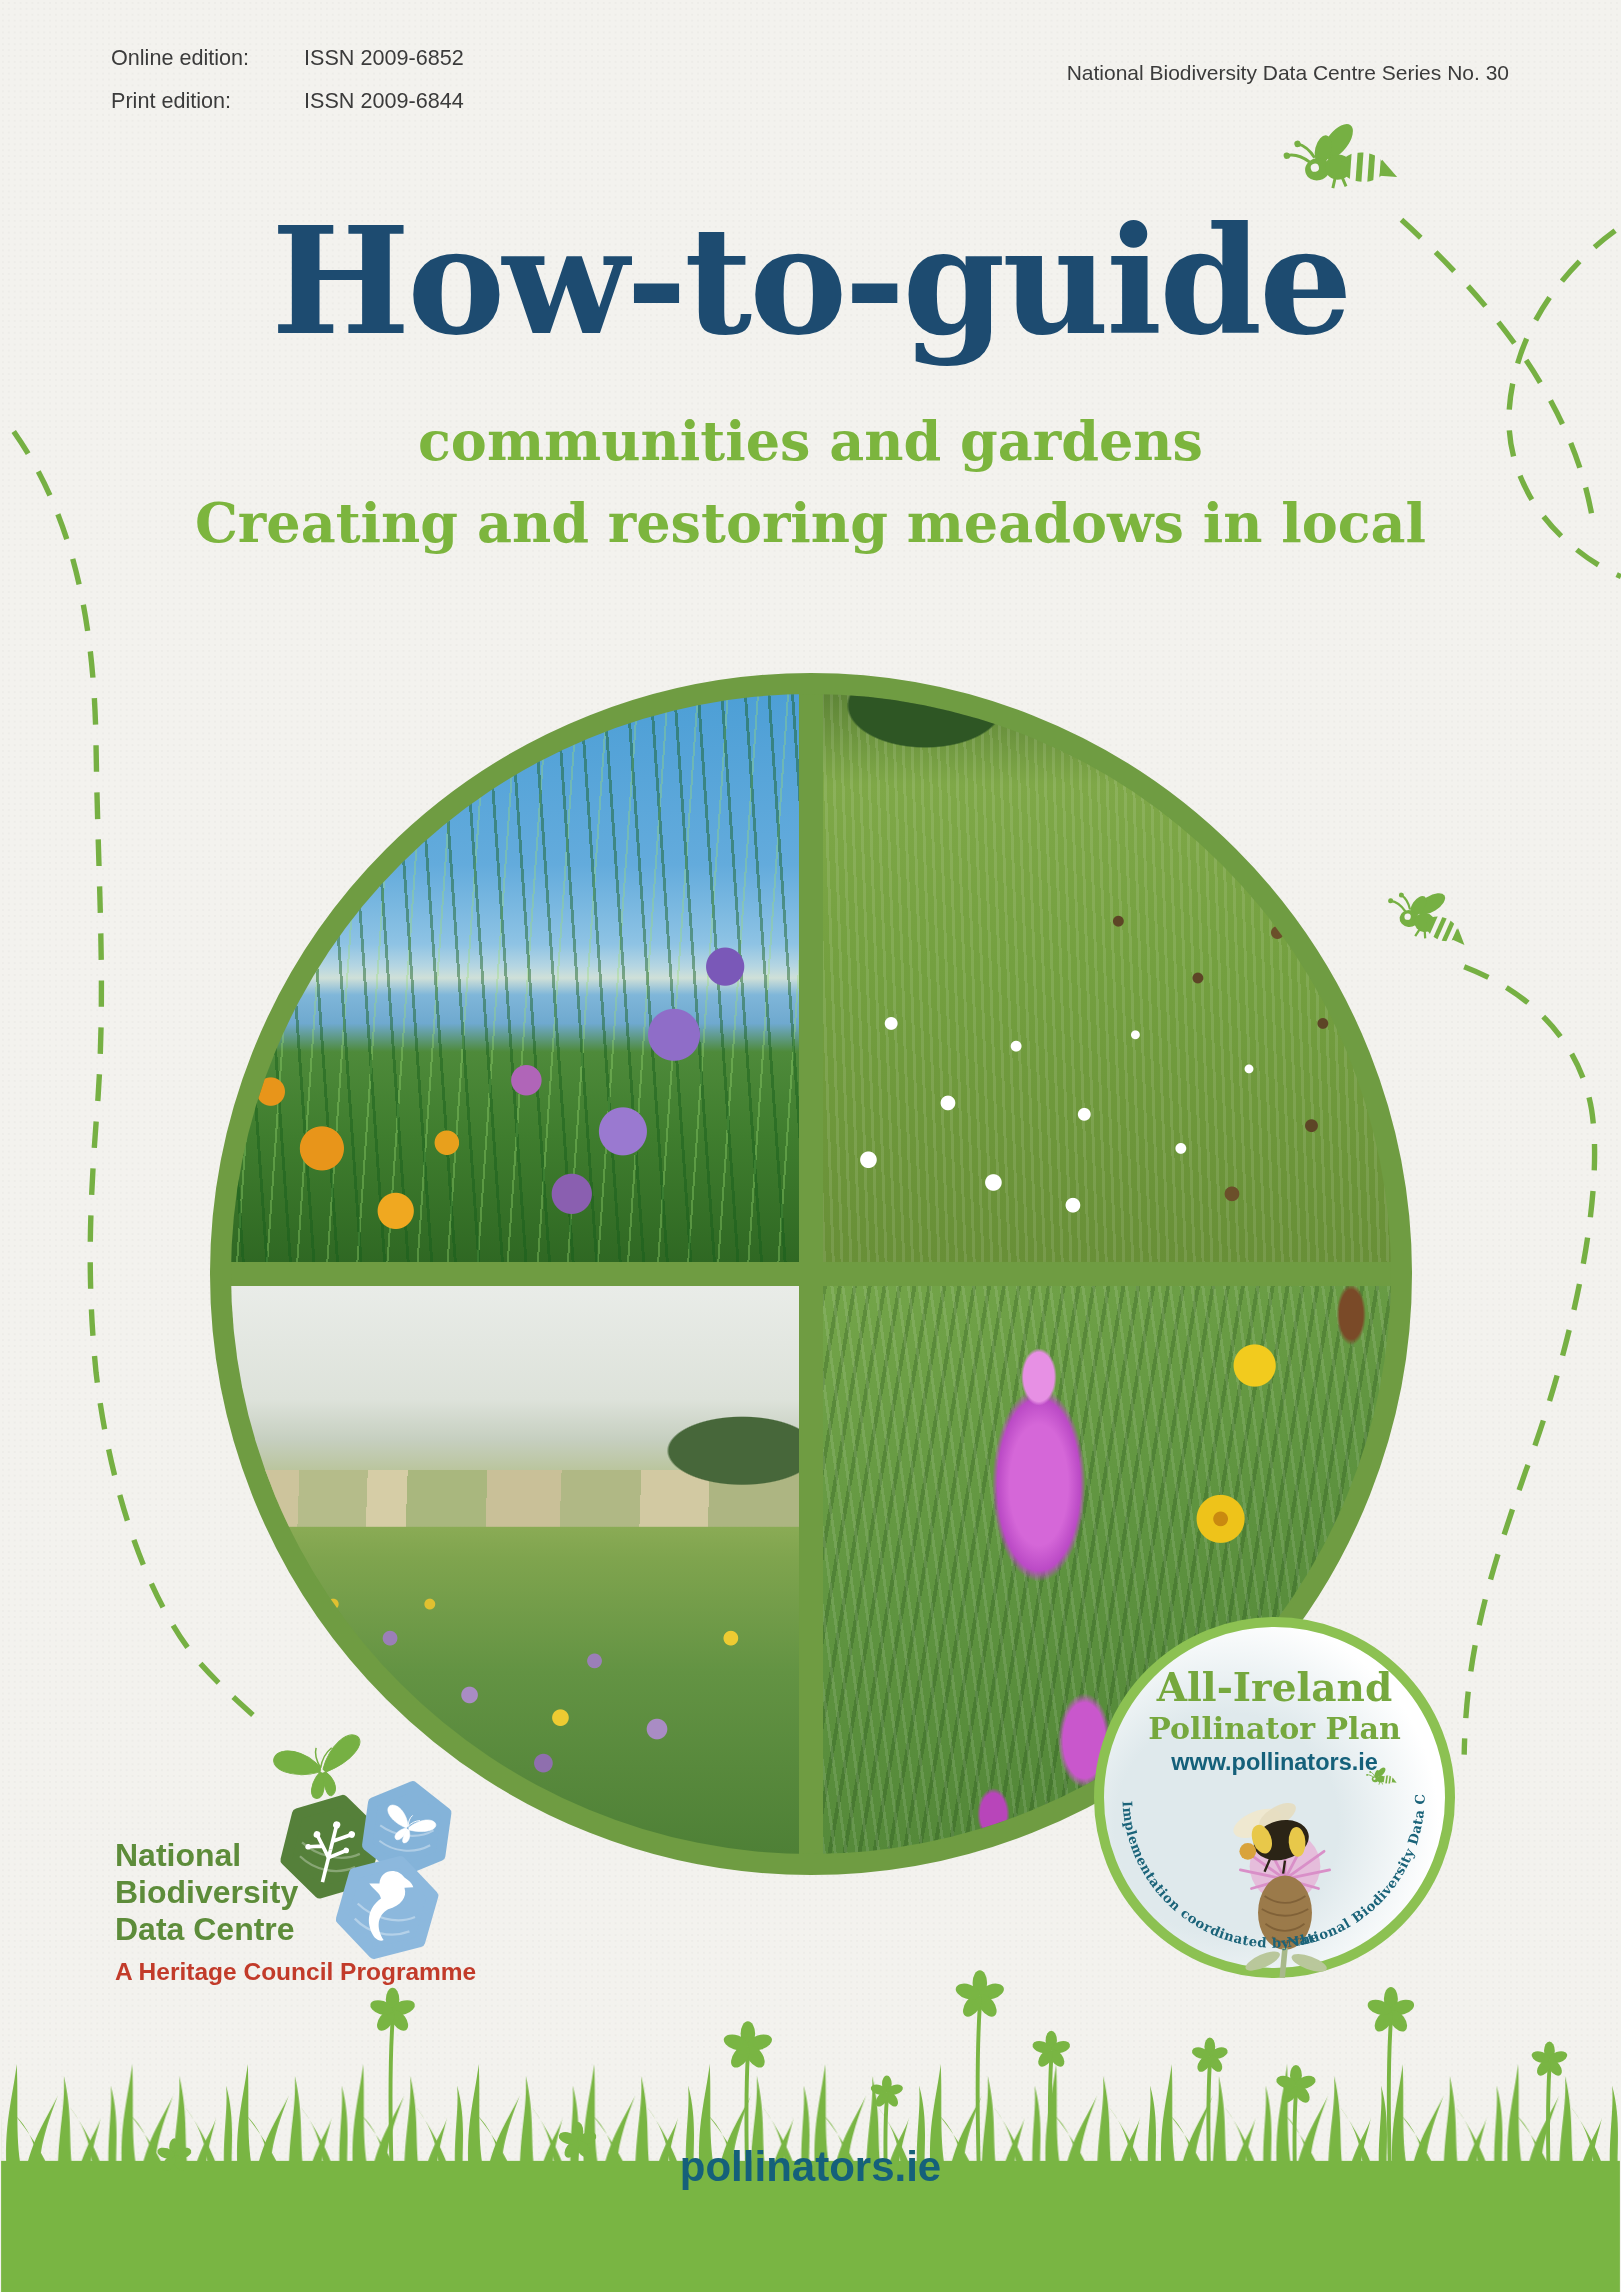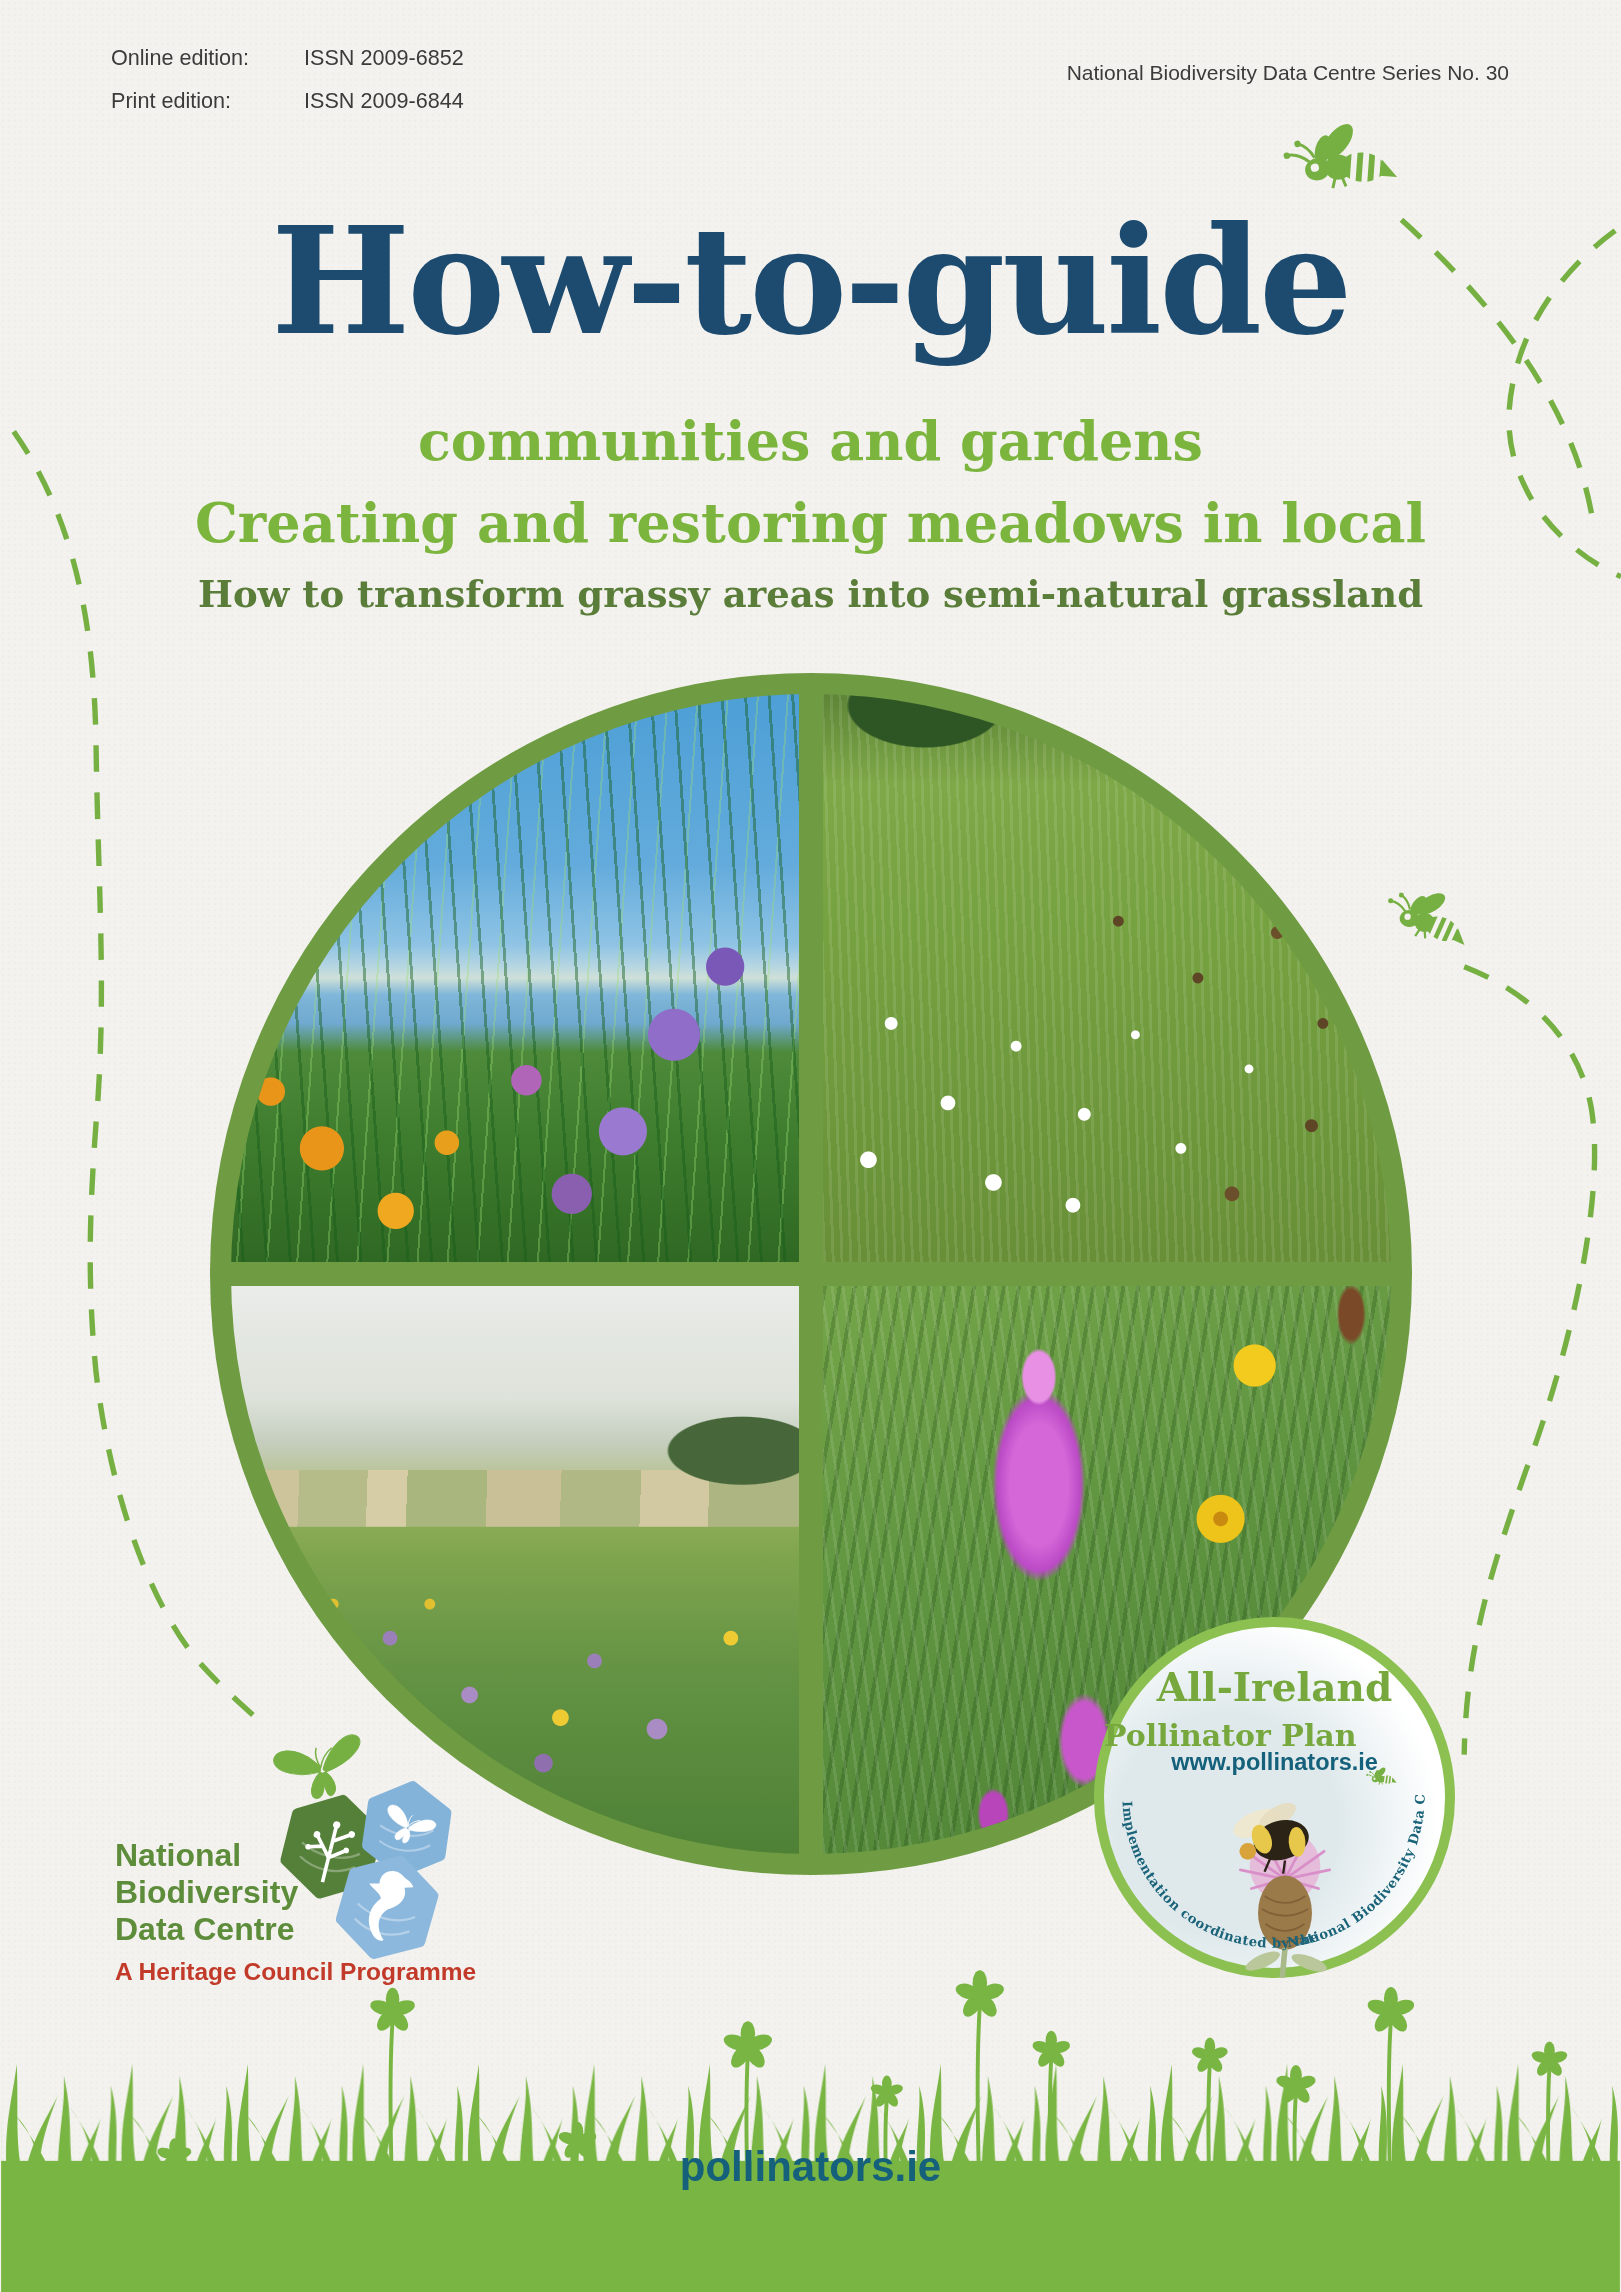--- a/index.html
+++ b/index.html
@@ -96,22 +96,22 @@
   
   .nbdc{position:absolute;left:115px;top:1837px;z-index:4;}
   .nbdc-line{font-size:32px;font-weight:bold;color:#5d8c3a;line-height:37px;}
   .nbdc-red{margin-top:9.8px;font-size:24.5px;font-weight:bold;color:#c23b2a;}
   
   .badge{position:absolute;left:1094px;top:1617px;width:361px;height:361px;border-radius:50%;
       border:10.8px solid #8cc152;box-sizing:border-box;z-index:4;
       background:radial-gradient(circle at 36% 58%, #dfe9ec 0 38%, #ffffff 72%);}
   .badge-line1{position:absolute;left:0;top:37px;width:100%;text-align:center;
       font-family:"DejaVu Serif", serif;font-weight:bold;font-size:39px;color:#76a83e;}
-  .badge-line2{position:absolute;left:0;top:84px;width:100%;
-      font-family:"DejaVu Serif", serif;font-weight:bold;font-size:30px;color:#76a83e;margin-top:7px;}
+  .badge-line2{position:absolute;left:0;top:84px;width:100%;text-align:center;
+      font-family:"DejaVu Serif", serif;font-weight:bold;font-size:30px;color:#76a83e;}
   .badge-url{position:absolute;left:0;top:122px;width:100%;text-align:center;
       font-size:23.5px;font-weight:bold;color:#15607a;}
   .badge-art{position:absolute;left:88px;top:157px;}
   .badge-bee{position:absolute;left:257px;top:133px;}
   .badge-curve{position:absolute;left:-10.8px;top:-10.8px;}
   
   .grass{position:absolute;left:0;top:1970px;z-index:4;}
   .site{position:absolute;left:0;top:2143px;width:100%;text-align:center;z-index:5;
       font-size:42px;font-weight:bold;color:#15607a;}
   .guide-no{position:absolute;left:0;top:2207px;width:100%;text-align:center;z-index:5;
@@ -132,21 +132,20 @@
       <span class="ed-value">ISSN 2009-6844</span>
     </div>
   </div>
   <div class="series">National Biodiversity Data Centre Series No. 30</div>
 
   <div class="title-main">How-to-guide</div>
   <div class="title-sub">
     <div>communities and gardens</div>
     <div>Creating and restoring meadows in local</div>
   </div>
-  <div class="tagline">How to transform grassy areas into semi-natural grassland</div>
 
   <div class="collage">
     <div class="photo photo-tl"></div>
     <div class="photo photo-tr"></div>
     <div class="photo photo-bl"></div>
     <div class="photo photo-br"></div>
   </div>
 
   <svg class="decor" width="1621" height="2293" viewBox="0 0 1654 2339">
     <defs>

